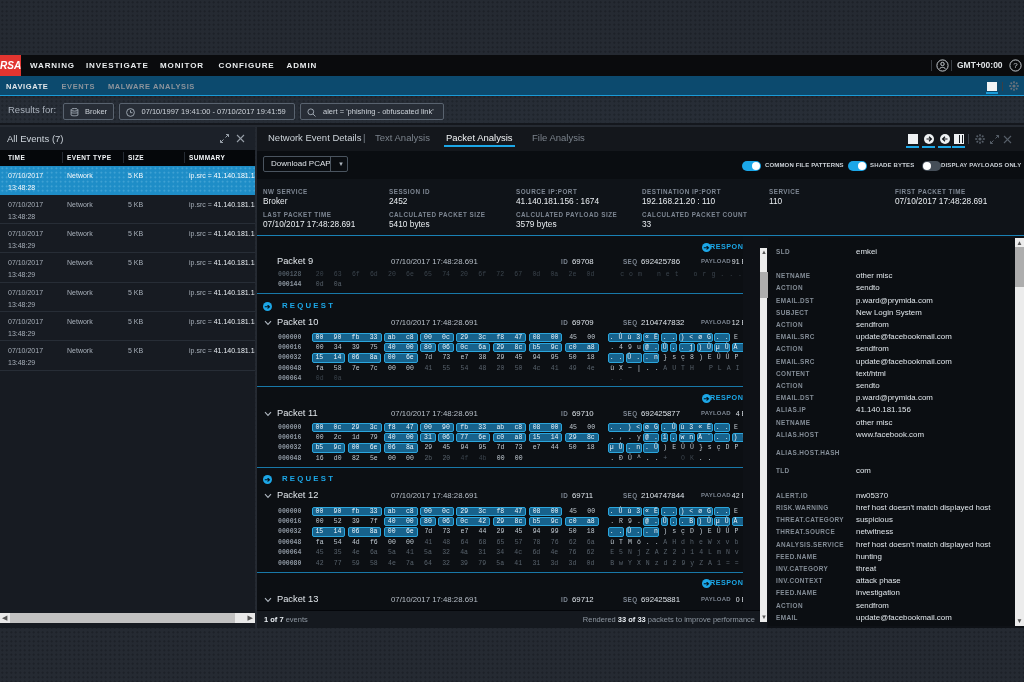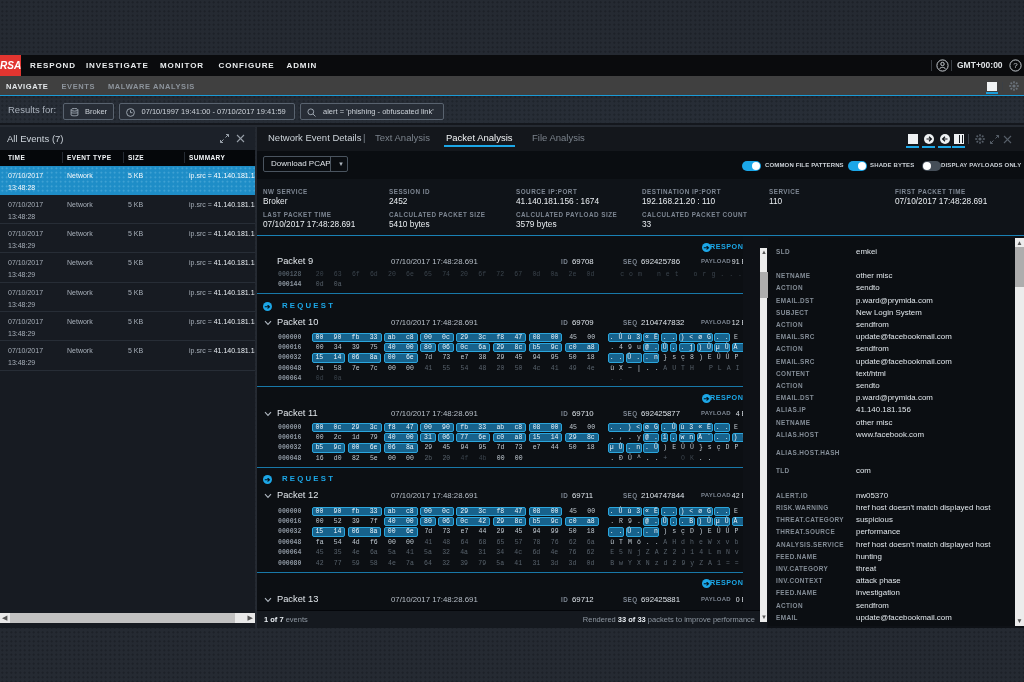--- a/index.html
+++ b/index.html
@@ -6,21 +6,21 @@
 .abs{position:absolute}
 body{position:relative}
 
 .nav{position:absolute;left:0;top:55px;width:1024px;height:20.5px;background:#0a0b0d}
 .rsa{position:absolute;left:0;top:0;width:21px;height:20.5px;background:#e23530;color:#fff;
  font-size:10px;font-weight:bold;font-style:italic;text-align:center;line-height:21px;letter-spacing:0}
 .nav .m{position:absolute;top:0;height:20.5px;line-height:21px;color:#e9ecee;font-size:8px;font-weight:bold;letter-spacing:0.9px;white-space:nowrap}
 .nav .sep{position:absolute;top:5px;height:11px;width:1px;background:#3a3f45}
 .gmt{position:absolute;top:0;height:20.5px;line-height:21px;color:#dfe3e6;font-size:8.5px;font-weight:bold}
 
-.subnav{position:absolute;left:0;top:75.5px;width:1024px;height:20px;background:#404040;border-bottom:1.5px solid #1b9cd8}
+.subnav{position:absolute;left:0;top:75.5px;width:1024px;height:20px;background:#0c4a6e;border-bottom:1.5px solid #1b9cd8}
 .subnav .m{position:absolute;top:0;height:21px;line-height:22px;font-size:7.5px;font-weight:bold;letter-spacing:0.6px;white-space:nowrap}
 
 .results{position:absolute;left:0;top:99px;width:1024px;height:26px;background:#272d36;background-image:radial-gradient(circle, rgba(10,13,17,.3) 0.9px, transparent 1.1px);background-size:4.5px 4.5px;border-bottom:2px solid #14171d}
 .results .lbl{position:absolute;left:8px;top:5px;font-size:9.5px;color:#a9b1bb}
 .rbtn{position:absolute;top:3.5px;height:17.5px;border:1px solid #59636f;border-radius:2px;color:#ccd2d9;font-size:7.5px;line-height:15.5px;background:#272d36;white-space:nowrap;overflow:hidden}
 
 .lpanel{position:absolute;left:0;top:127px;width:255px;height:501px;background:#171b22;overflow:hidden}
 .lp-head{position:absolute;left:0;top:0;width:255px;height:23px;background:#1c2129;color:#ccd3da;font-size:9.5px;line-height:23px}
 .lp-thead{position:absolute;left:0;top:23px;width:255px;height:15.5px;background:#05070a;color:#f2f5f7;font-size:6.5px;font-weight:bold;letter-spacing:.4px}
 .lp-thead span{position:absolute;top:0;line-height:16px}
@@ -81,21 +81,21 @@
 .hseg.d{color:#58626c}
 .hseg.e{color:#3a434c}
 .aseg{position:absolute;top:0;height:9.4px;word-spacing:1.1px;white-space:pre;color:#c3ccd4;line-height:9.4px}
 .aseg.s{background:#17628c;border:1px solid #2ba6dd;border-radius:2px;color:#e8f5fd;text-align:center;line-height:7.4px}
 .aseg.d{color:#58626c}
 .aseg.e{color:#3a434c}
 svg{display:block}
 </style></head><body>
 <div class="nav">
 <div class="rsa">RSA</div>
-<span class="m" style="left:30px">RESPOND</span>
+<span class="m" style="left:30px">WARNING</span>
 <span class="m" style="left:86px">INVESTIGATE</span>
 <span class="m" style="left:160px">MONITOR</span>
 <span class="m" style="left:218.5px">CONFIGURE</span>
 <span class="m" style="left:286.5px">ADMIN</span>
 <span class="sep" style="left:931px"></span>
 <svg class="abs" style="left:936px;top:4px" width="13" height="13" viewBox="0 0 13 13">
       <circle cx="6.5" cy="6.5" r="5.6" fill="none" stroke="#c7ccd1" stroke-width="1"></circle>
       <circle cx="6.5" cy="5" r="1.7" fill="none" stroke="#c7ccd1" stroke-width="1"></circle>
       <path d="M3.8 10 C3.8 7.8 9.2 7.8 9.2 10" fill="none" stroke="#c7ccd1" stroke-width="1"></path>
     </svg>
@@ -701,21 +701,21 @@
 <div class="mrow" style="top:264.4px;height:12.2px">
         <span class="k" style="">RISK.WARNING</span>
         <span class="v" style="">href host doesn't match displayed host</span>
       </div>
 <div class="mrow" style="top:276.6px;height:12.2px">
         <span class="k" style="">THREAT.CATEGORY</span>
         <span class="v" style="">suspicious</span>
       </div>
 <div class="mrow" style="top:288.8px;height:12.2px">
         <span class="k" style="">THREAT.SOURCE</span>
-        <span class="v" style="">performance</span>
+        <span class="v" style="">netwitness</span>
       </div>
 <div class="mrow" style="top:301.0px;height:12.2px">
         <span class="k" style="">ANALYSIS.SERVICE</span>
         <span class="v" style="">href host doesn't match displayed host</span>
       </div>
 <div class="mrow" style="top:313.2px;height:12.2px">
         <span class="k" style="">FEED.NAME</span>
         <span class="v" style="">hunting</span>
       </div>
 <div class="mrow" style="top:325.4px;height:12.2px">

